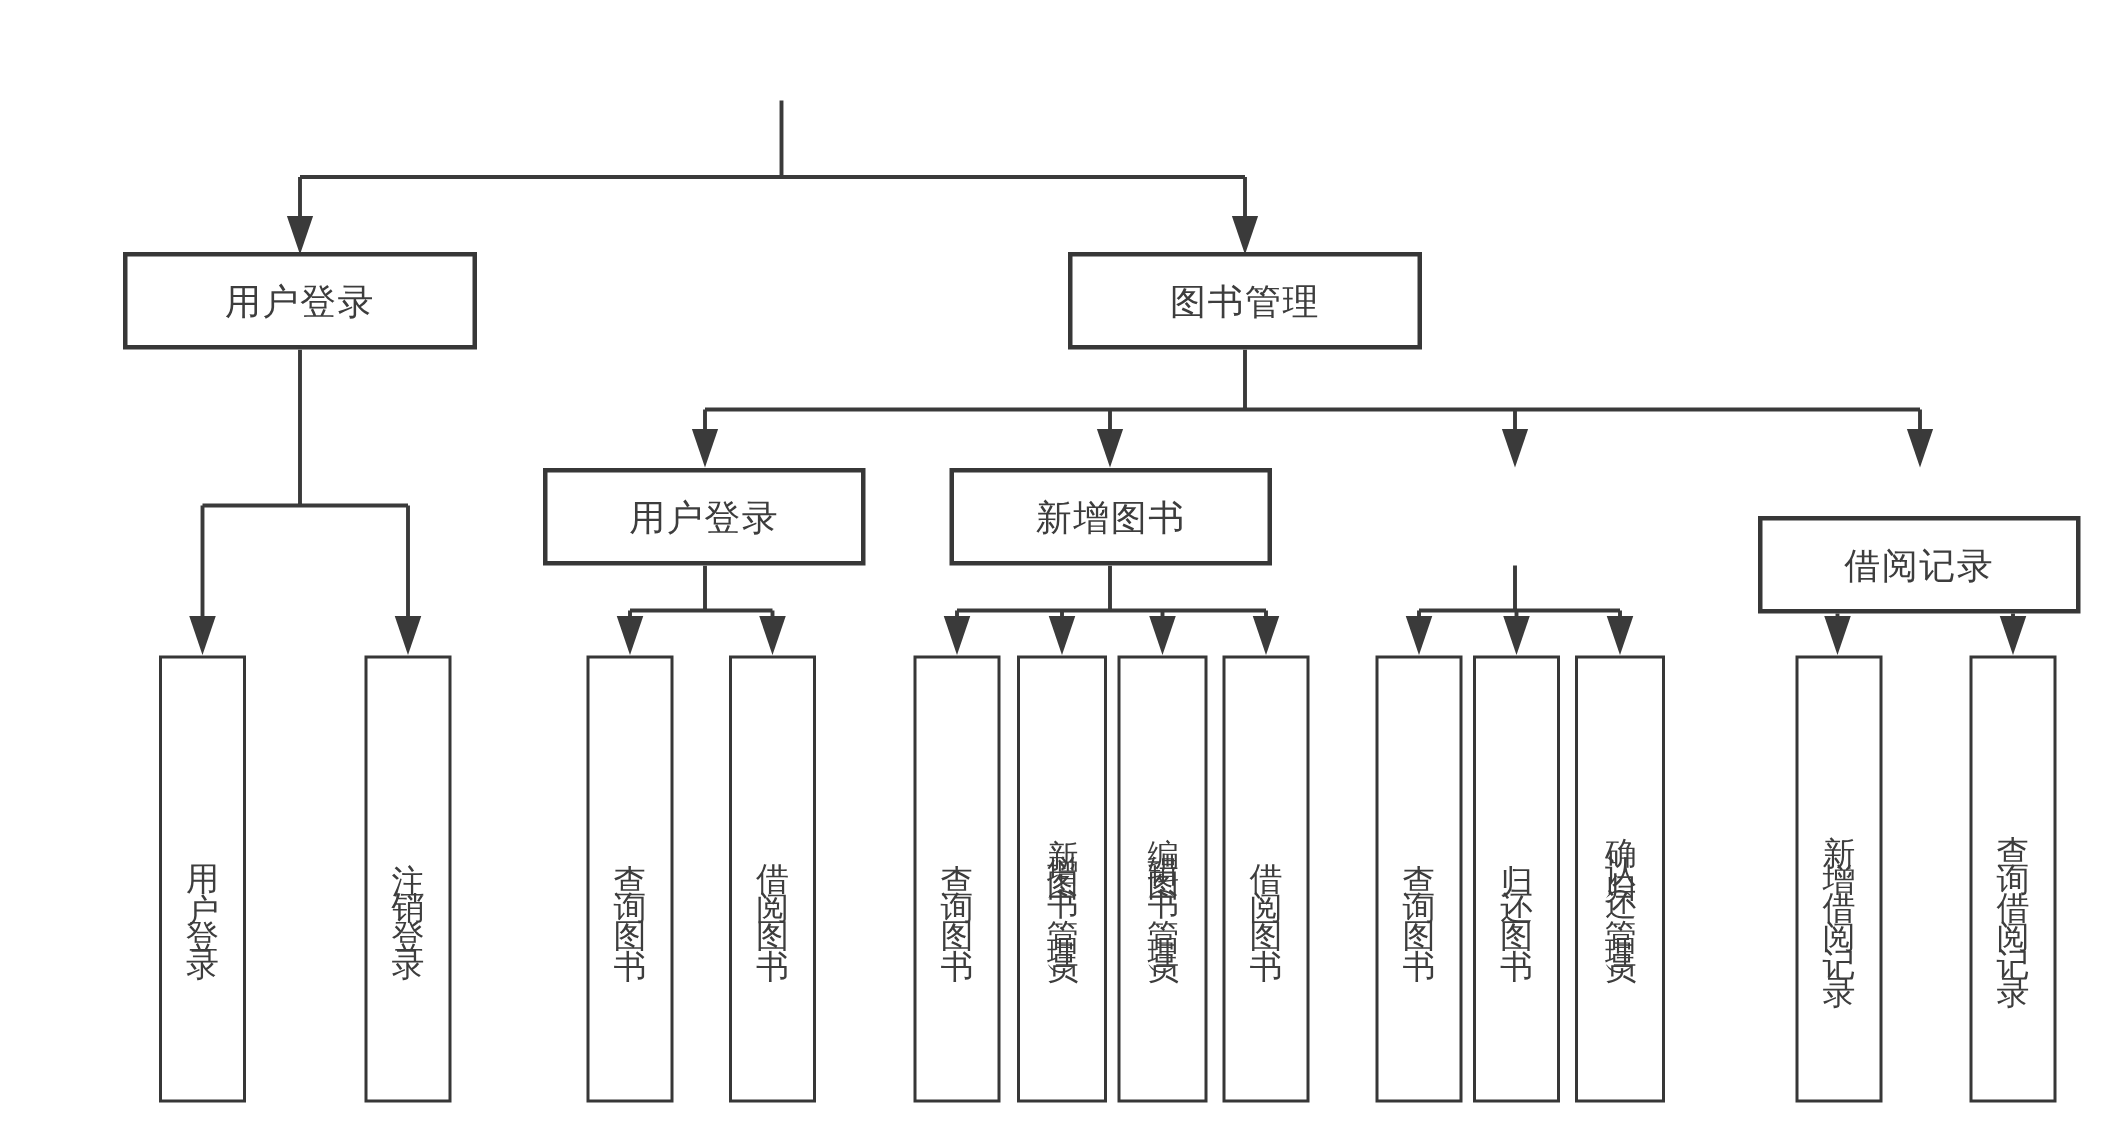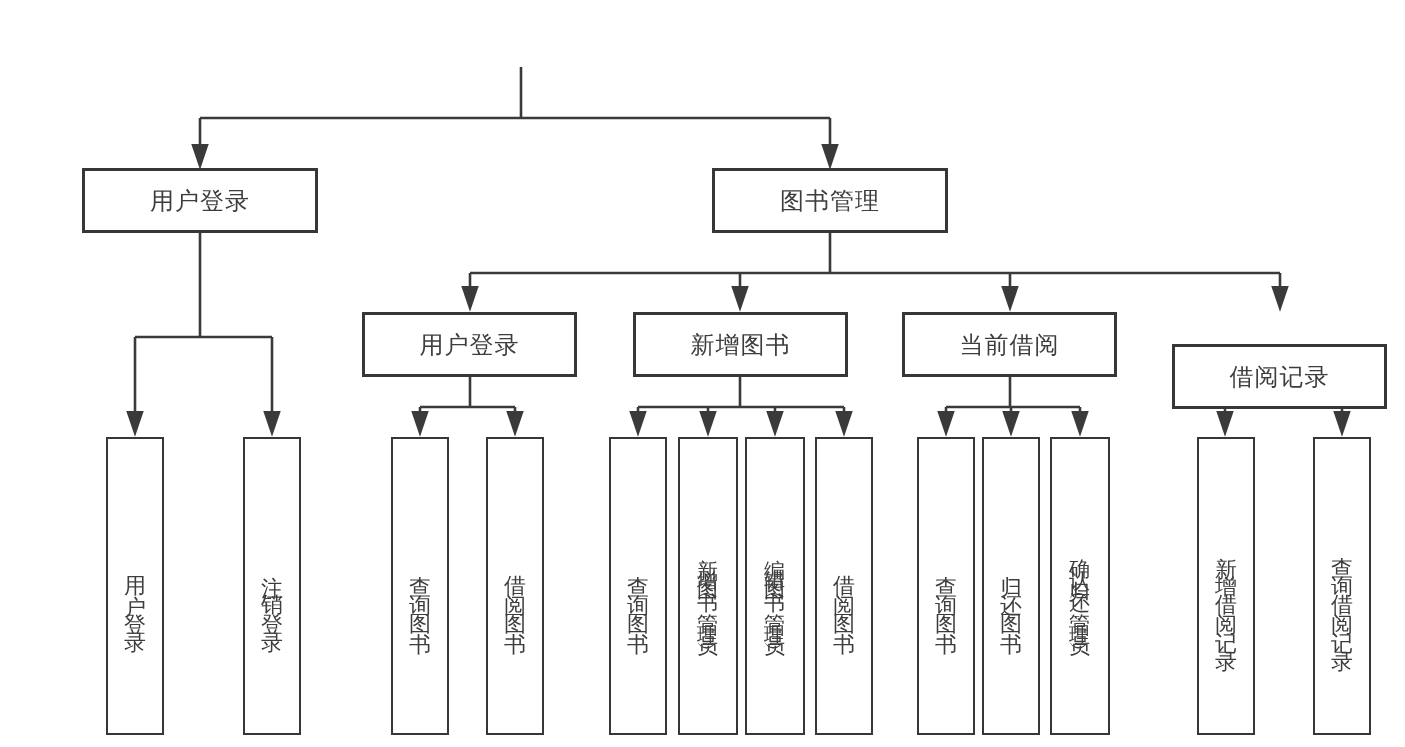--- a/index.html
+++ b/index.html
@@ -105,21 +105,20 @@
     <line class="arrowline" x1="1225" y1="407" x2="1225" y2="412" marker-end="url(#arrow)"></line>
     <line class="arrowline" x1="1342" y1="407" x2="1342" y2="412" marker-end="url(#arrow)"></line>
   </svg>
 
 
   <div class="box l1a">用户登录</div>
   <div class="box l1b">图书管理</div>
 
   <div class="box l2" style="left:362px;">用户登录</div>
   <div class="box l2" style="left:633px;">新增图书</div>
-  <div class="box l2" style="left:902px;">当前借阅</div>
   <div class="box l2" style="left:1172px;margin-top:32px;">借阅记录</div>
 
   <div class="box vbox" style="left:106px;">
     <span class="vtext">用户登录</span>
   </div>
   <div class="box vbox" style="left:243px;">
     <span class="vtext">注销登录</span>
   </div>
   <div class="box vbox" style="left:391px;">
     <span class="vtext">查询图书</span>

